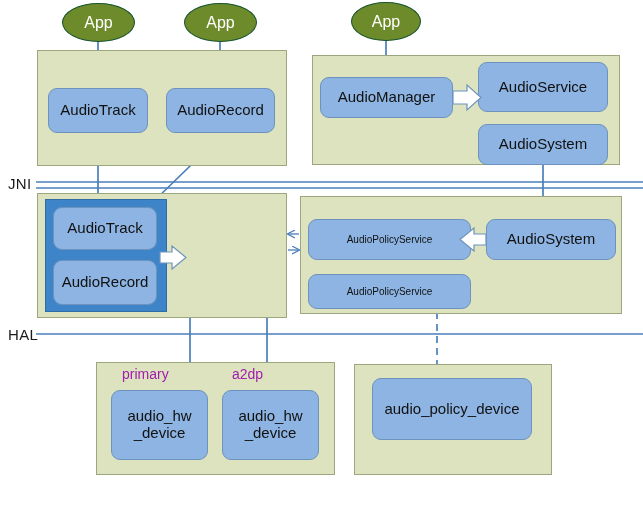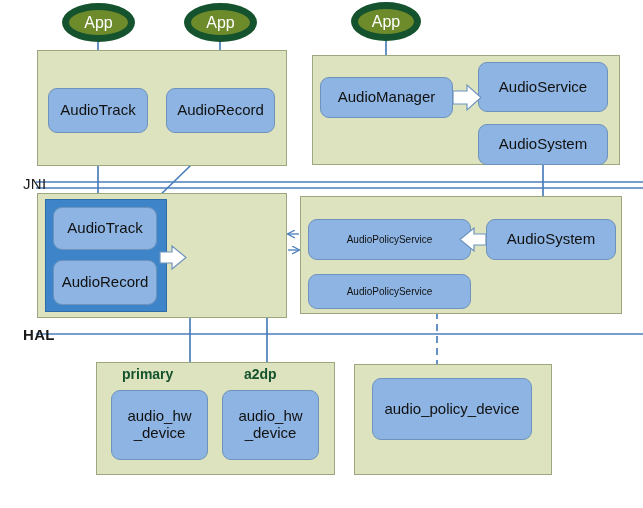--- a/index.html
+++ b/index.html
@@ -43,42 +43,40 @@
     font-size: 15px;
     line-height: 1.12;
     white-space: pre-line;
   }
   .node.small {
     font-size: 10px;
   }
   .ellipse {
     position: absolute;
     background: #6e8b2b;
-    border: 7px solid #14532d;
+    border: 1px solid #14532d;
     border-radius: 50%;
     display: flex;
     align-items: center;
     justify-content: center;
     color: #ffffff;
     font-size: 16px;
     box-sizing: border-box;
   }
   .layer-label {
     position: absolute;
     color: #1a1a1a;
     font-size: 15px;
     letter-spacing: 0.3px;
-    margin-left: 15px;
   }
   .caption {
     position: absolute;
-    color: #14532d;
+    color: #a21caf;
     font-size: 14px;
     white-space: nowrap;
-    font-weight: bold;
   }
   svg.overlay {
     position: absolute;
     left: 0;
     top: 0;
     width: 643px;
     height: 508px;
     pointer-events: none;
   }
   svg.under {
@@ -171,24 +169,24 @@
   <div class="node" style="left:486px; top:219px; width:130px; height:41px;">AudioSystem</div>
   <div class="node small" style="left:308px; top:274px; width:163px; height:35px;">AudioPolicyService</div>
 
   <div class="node" style="left:111px; top:390px; width:97px; height:70px;">audio_hw
 _device</div>
   <div class="node" style="left:222px; top:390px; width:97px; height:70px;">audio_hw
 _device</div>
   <div class="node" style="left:372px; top:378px; width:160px; height:62px;">audio_policy_device</div>
 
   <div class="caption" style="left:122px; top:366px;">primary</div>
-  <div class="caption" style="left:244px; top:366px;">a2dp</div>
+  <div class="caption" style="left:232px; top:366px;">a2dp</div>
 
   <div class="layer-label" style="left:8px; top:175px;">JNI</div>
-  <div class="layer-label" style="left:8px; top:326px;font-weight:bold;">HAL</div>
+  <div class="layer-label" style="left:8px; top:326px;">HAL</div>
 
   <svg class="overlay" viewBox="0 0 643 508">
 
     <g>
       <path d="M453,91 L467,91 L467,85 L481,97.5 L467,110 L467,104 L453,104 Z" fill="#ffffff" stroke="#6d93bd" stroke-width="1.2"></path>
     </g>
 
     <g>
       <path d="M160,252 L172,252 L172,246 L186,257.5 L172,269 L172,263 L160,263 Z" fill="#ffffff" stroke="#6d93bd" stroke-width="1.2"></path>
     </g>

